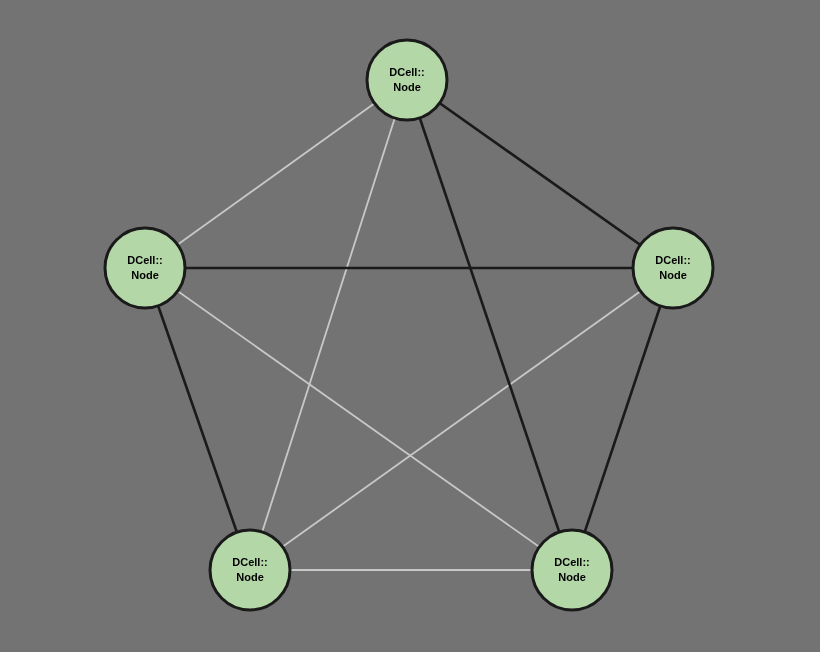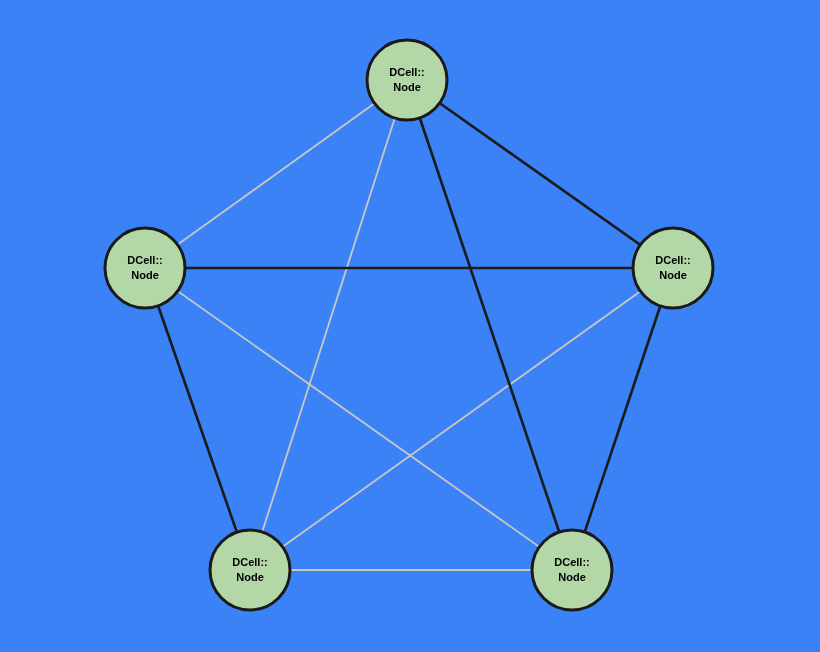--- a/index.html
+++ b/index.html
@@ -41,21 +41,21 @@
     fill: #000000;
     text-anchor: middle;
     dominant-baseline: middle;
     pointer-events: none;
     user-select: none;
   }
 </style>
 </head>
 <body>
 
-<div id="diagram-root" style="background: #3b82f6;">
+<div id="diagram-root" style="background: #737373;">
   <svg id="graph-svg" viewBox="0 0 820 652">
     <g id="edges-layer">
         <line x1="407" y1="80" x2="145" y2="268" class="edge-line" stroke="#c8c8c8" stroke-width="1.8"></line>
         <line x1="407" y1="80" x2="250" y2="570" class="edge-line" stroke="#c8c8c8" stroke-width="1.8"></line>
         <line x1="145" y1="268" x2="572" y2="570" class="edge-line" stroke="#c8c8c8" stroke-width="1.8"></line>
         <line x1="673" y1="268" x2="250" y2="570" class="edge-line" stroke="#c8c8c8" stroke-width="1.8"></line>
         <line x1="250" y1="570" x2="572" y2="570" class="edge-line" stroke="#c8c8c8" stroke-width="1.8"></line>
         <line x1="407" y1="80" x2="673" y2="268" class="edge-line" stroke="#1a1a1a" stroke-width="2.6"></line>
         <line x1="407" y1="80" x2="572" y2="570" class="edge-line" stroke="#1a1a1a" stroke-width="2.6"></line>
         <line x1="145" y1="268" x2="673" y2="268" class="edge-line" stroke="#1a1a1a" stroke-width="2.6"></line>

